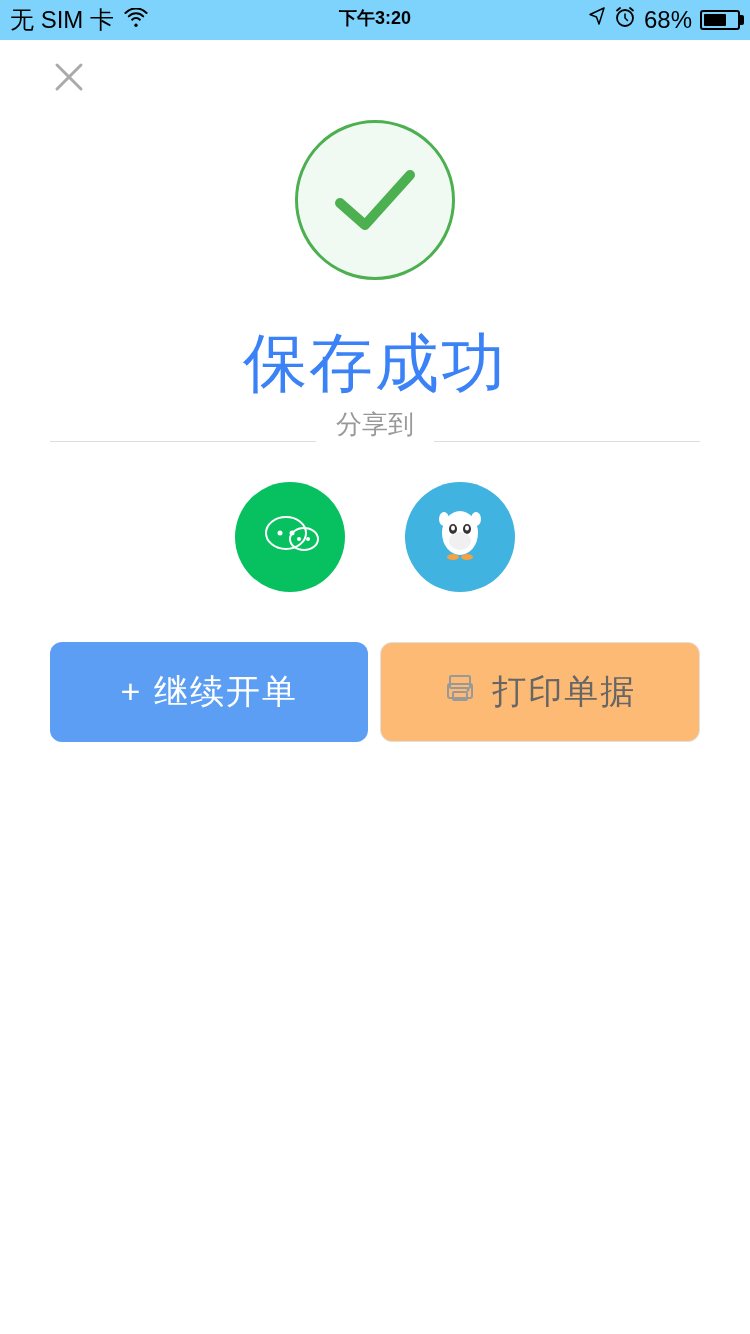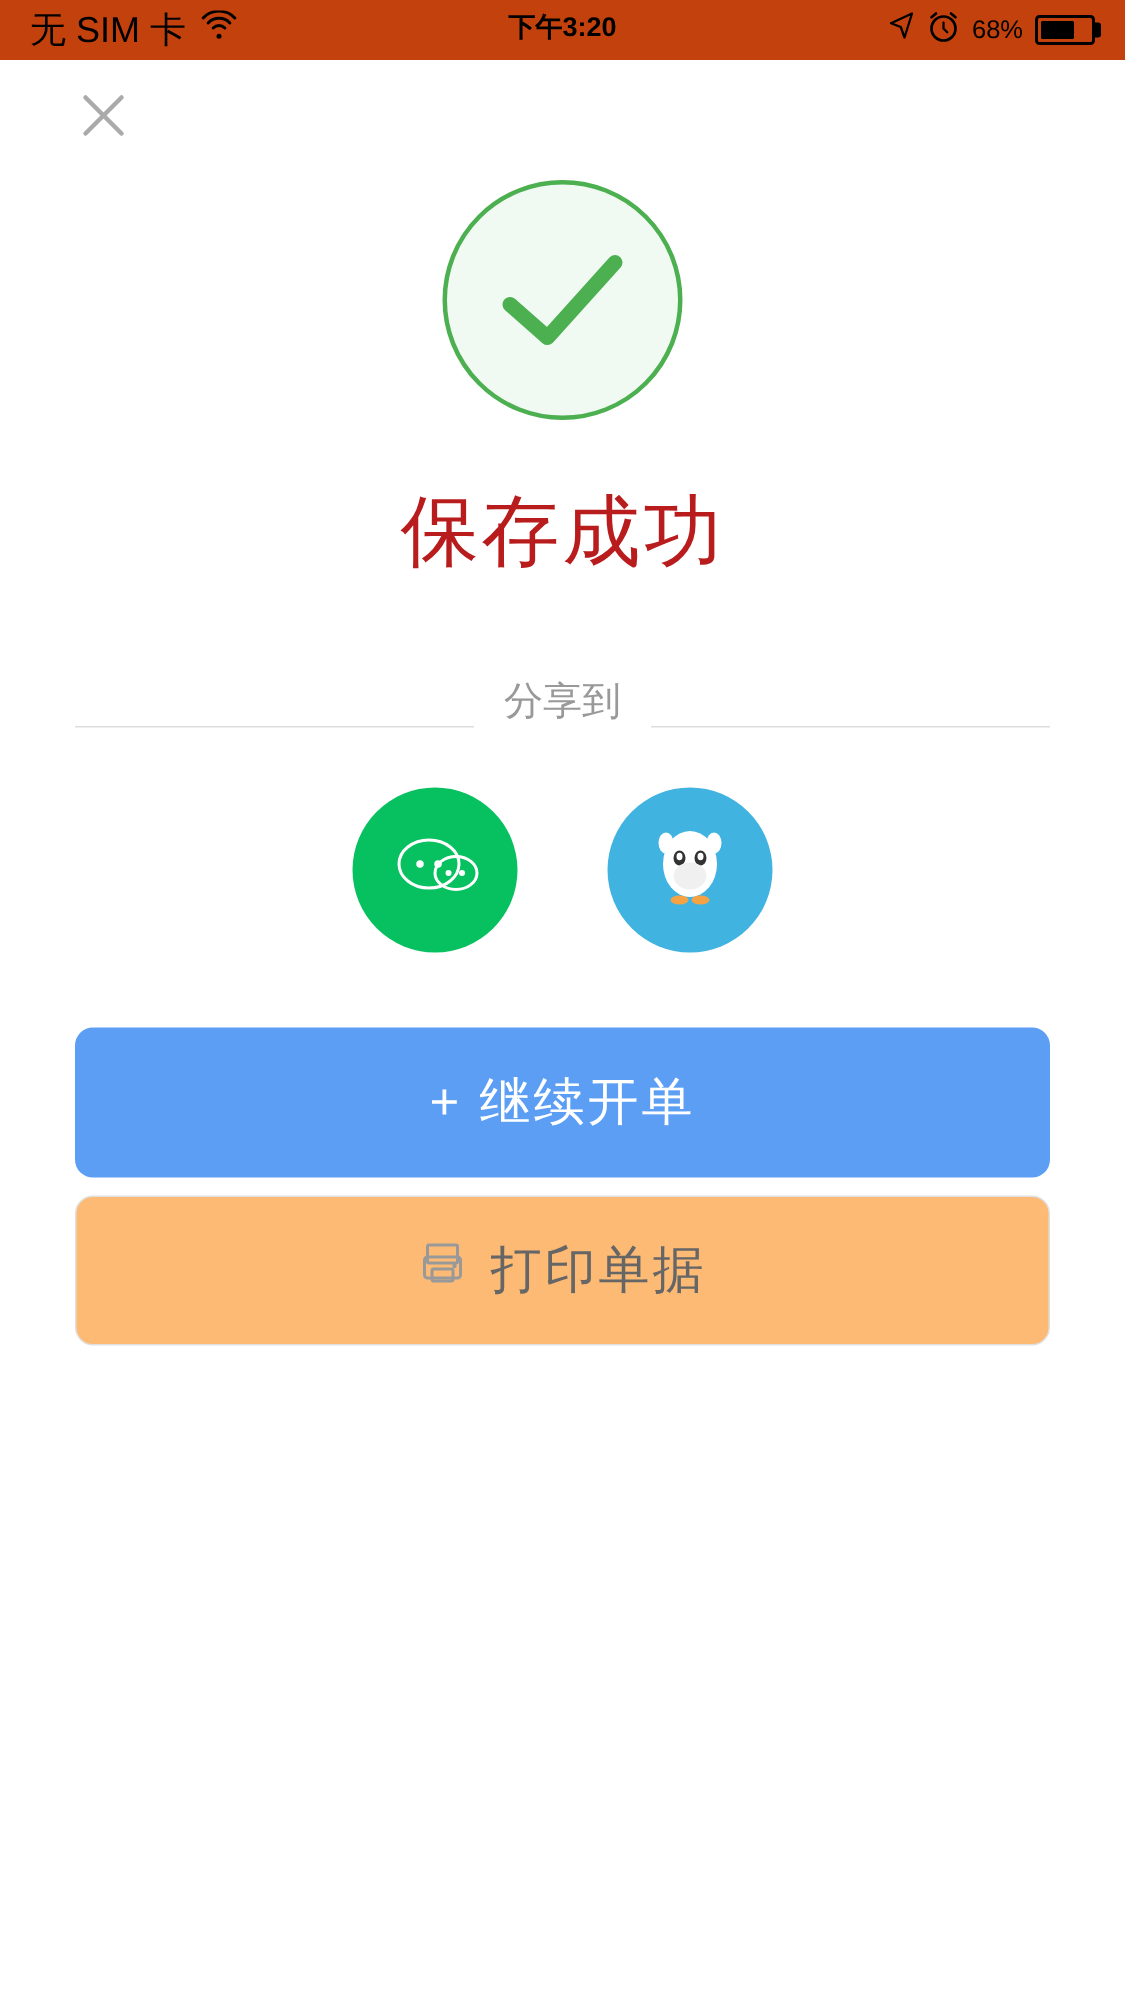--- a/index.html
+++ b/index.html
@@ -18,22 +18,22 @@
       overflow-x: hidden;
     }
 
     
     .status-bar {
       width: 100%;
       height: 40px;
       display: flex;
       align-items: center;
       justify-content: space-between;
-      padding: 0 20px;
-      background: #c2410c;
+      padding: 0 10px;
+      background: #7dd3fc;
     }
 
     .status-left {
       display: flex;
       align-items: center;
       gap: 8px;
       font-size: 24px;
       font-weight: 500;
       color: #000;
     }
@@ -45,21 +45,21 @@
       position: absolute;
       left: 50%;
       transform: translateX(-50%);
       top: 6px;
     }
 
     .status-right {
       display: flex;
       align-items: center;
       gap: 8px;
-      font-size: 17px;
+      font-size: 24px;
       color: #000;
     }
 
     .battery-container {
       display: flex;
       align-items: center;
       gap: 4px;
     }
 
     .battery-icon {
@@ -131,24 +131,23 @@
       margin-bottom: 40px;
     }
 
     .success-circle svg {
       width: 90px;
       height: 70px;
     }
 
     
     .success-title {
-      font-size: 52px;
+      font-size: 64px;
       font-weight: 500;
-      color: #b91c1c;
-      margin-bottom: 60px;
+      color: #3b82f6;
       letter-spacing: 2px;
     }
 
     
     .share-section {
       width: 100%;
       padding: 0 50px;
       margin-bottom: 50px;
     }
 
@@ -201,21 +200,21 @@
       align-items: center;
       justify-content: center;
       cursor: pointer;
     }
 
     
     .action-buttons {
       width: 100%;
       padding: 0 50px;
       display: flex;
-      flex-direction: column;
+      flex-direction: row;
       gap: 12px;
     }
 
     .btn-primary {
       width: 100%;
       height: 100px;
       border-radius: 12px;
       background: #5b9ef4;
       border: none;
       color: #fff;

